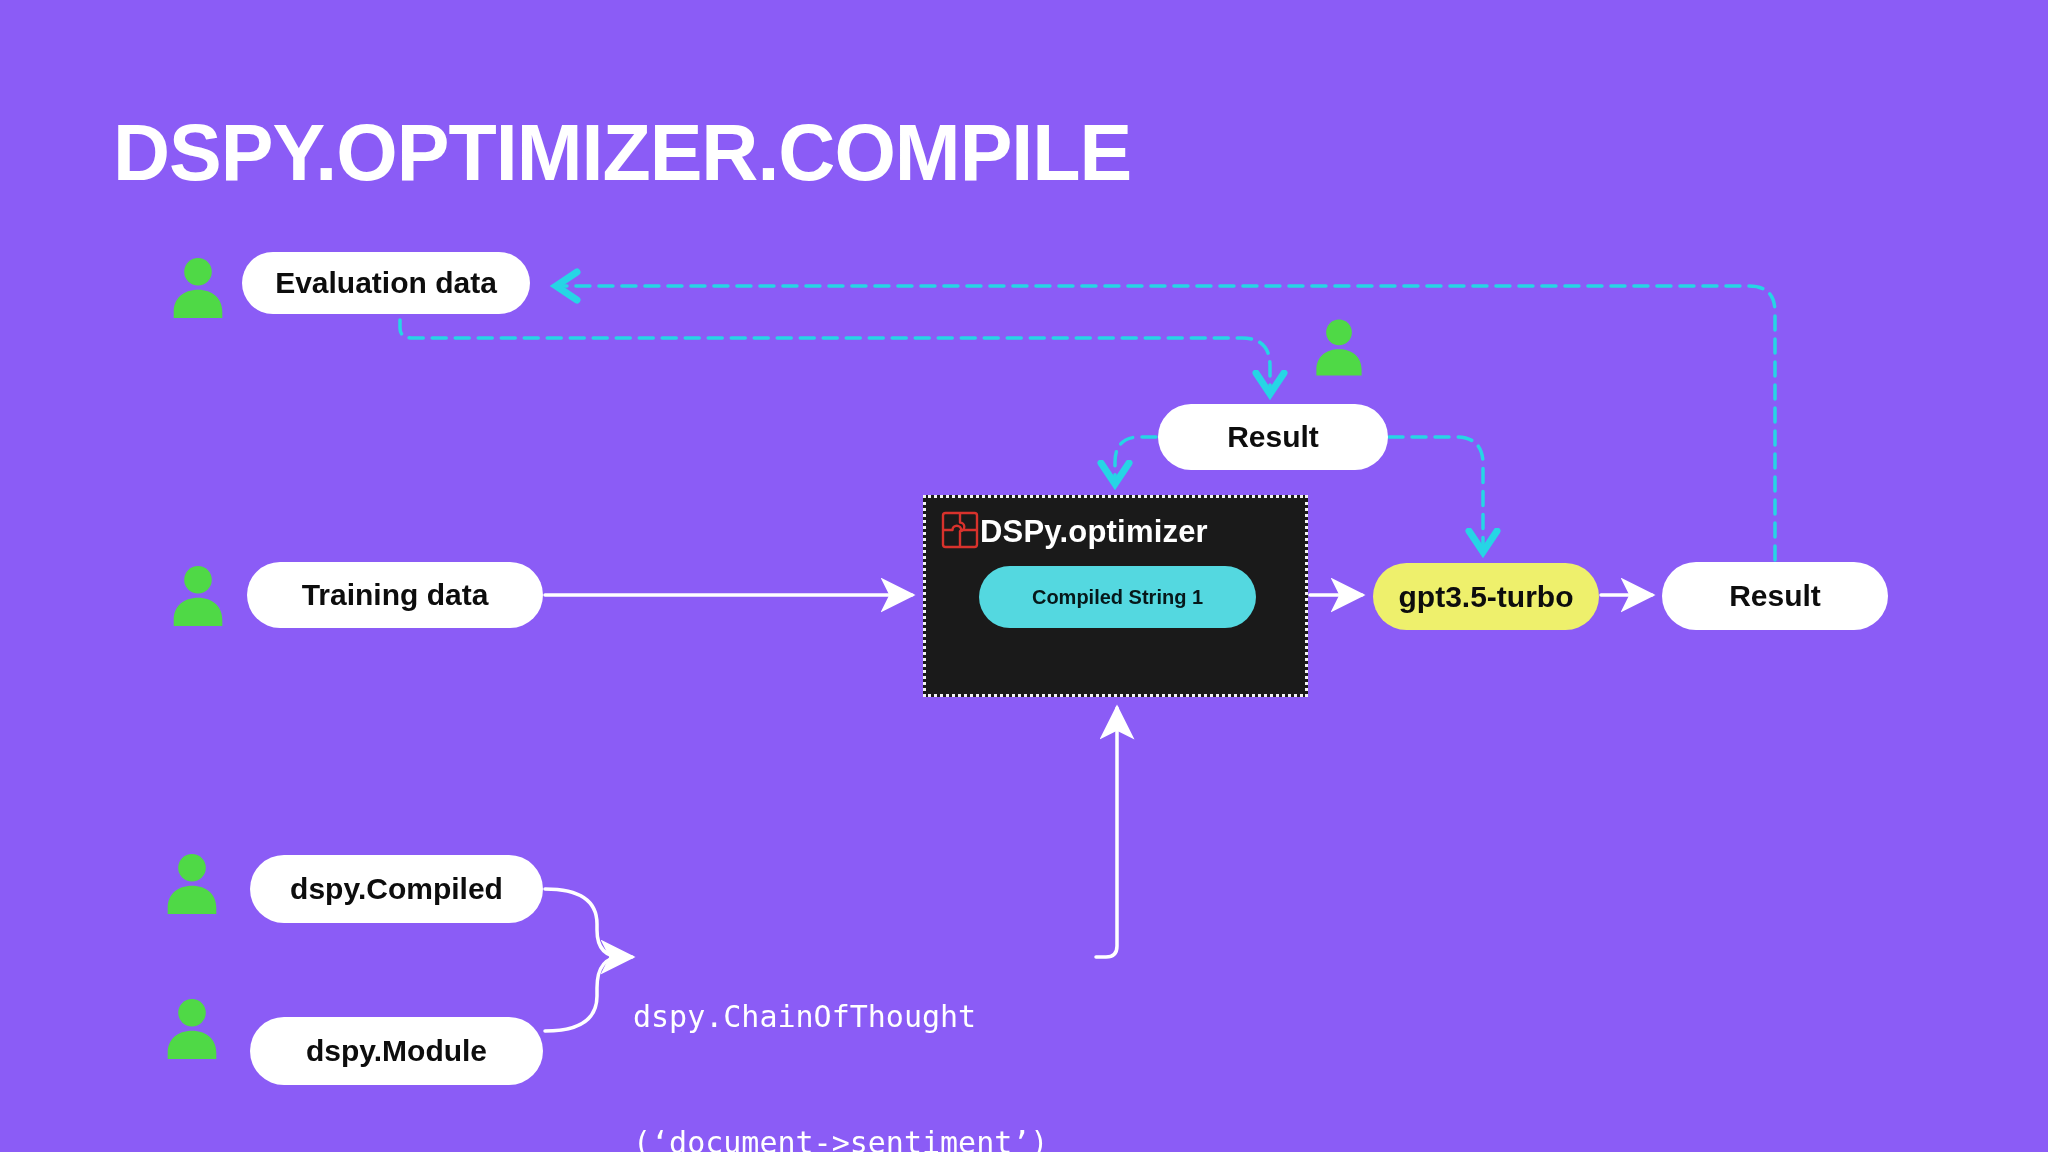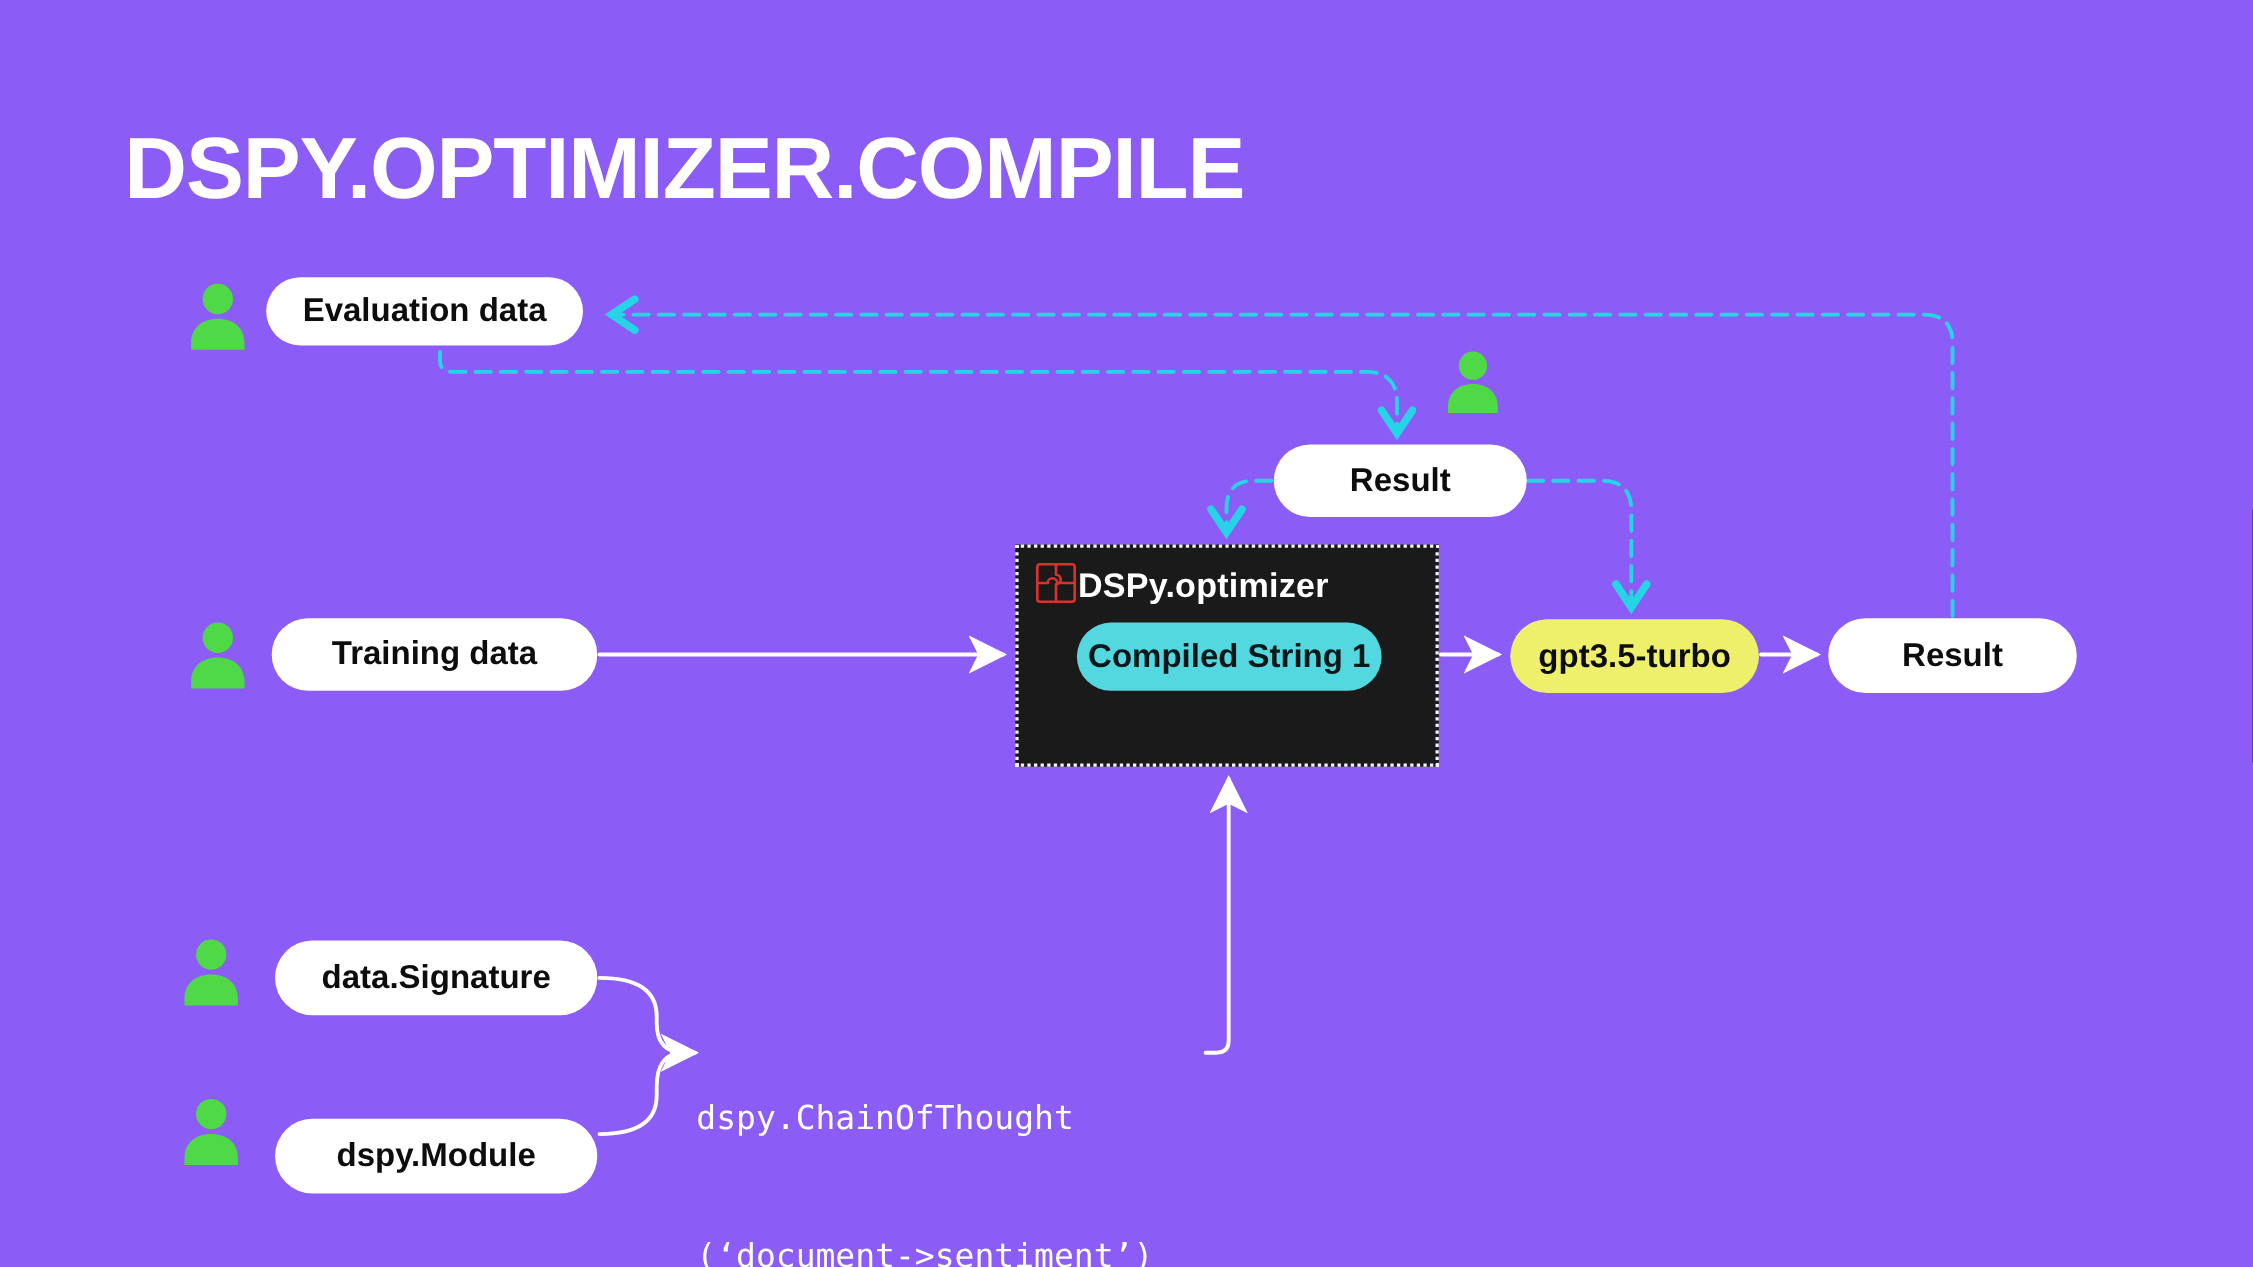--- a/index.html
+++ b/index.html
@@ -36,21 +36,21 @@
   .opt-box{
     position:absolute;left:923px;top:495px;width:385px;height:202px;
     background:#1a1a1a;border:3px dotted #f2f2f2;box-sizing:border-box;
   }
   .opt-header{position:absolute;left:14px;top:12px;display:flex;align-items:center;}
   .opt-label{color:#ffffff;font-size:31px;font-weight:800;letter-spacing:0.2px;}
   .compiled-pill{
     position:absolute;left:53px;top:68px;width:277px;height:62px;
     background:#54d8e0;color:#06181a;border-radius:999px;
     display:flex;align-items:center;justify-content:center;
-    font-size:30px;font-weight:600;white-space:nowrap;
+    font-size:20px;font-weight:600;white-space:nowrap;
   }
   
   .code{
     position:absolute;left:633px;top:912px;
     font-family:"DejaVu Sans Mono", monospace;
     font-size:30px;line-height:42px;color:#ffffff;white-space:pre;
   }
   
   .wires{position:absolute;left:0;top:0;width:2048px;height:1152px;pointer-events:none;}
   .dash{stroke:#26d5e5;stroke-width:3.5;fill:none;stroke-dasharray:14 9;stroke-linecap:round;}
@@ -117,21 +117,21 @@
         <circle cx="12" cy="6.6" r="4.6" fill="#4fd946"></circle>
         <path d="M12 12.6c-4.9 0-8.1 2.9-8.1 7.3V22h16.2v-2.1c0-4.4-3.2-7.3-8.1-7.3z" fill="#4fd946"></path>
       </svg>
   </span>
 
   <div class="pill eval">Evaluation data</div>
   <div class="pill training">Training data</div>
   <div class="pill metric">Result</div>
   <div class="pill gpt">gpt3.5-turbo</div>
   <div class="pill result">Result</div>
-  <div class="pill signature">data.Signature</div>
+  <div class="pill signature">dspy.Compiled</div>
   <div class="pill module">dspy.Module</div>
 
   <div class="opt-box">
     <div class="opt-header">
       <span>
         <svg width="40" height="40" viewBox="0 0 40 40" fill="none" stroke="#d8322c" stroke-width="2.4" stroke-linejoin="round">
           <rect x="3" y="3" width="34" height="34" rx="2.5"></rect>
           <path d="M20 3 v9.5 a4.3 4.3 0 1 1 0 8.6 V37"></path>
           <path d="M3 20 h9.5 a4.3 4.3 0 1 1 8.6 0 H37"></path>
         </svg>

